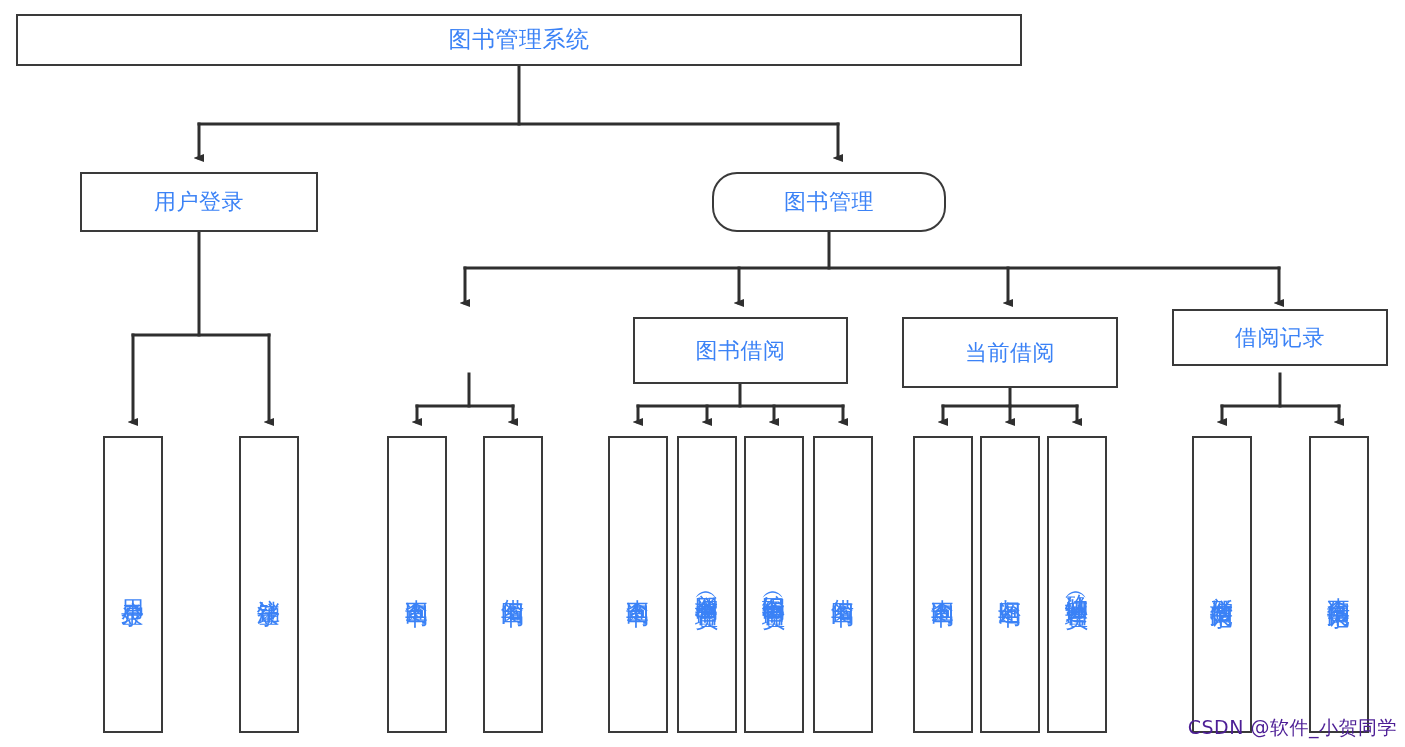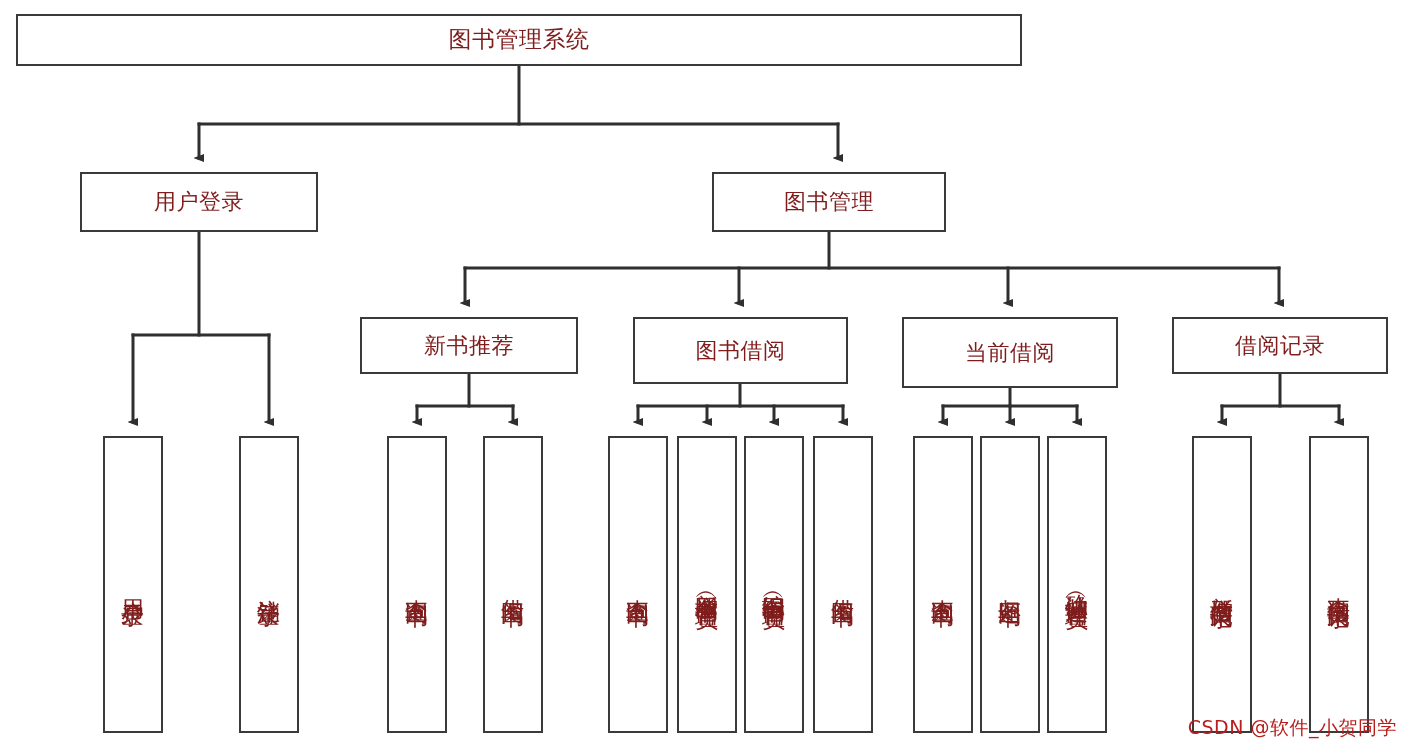--- a/index.html
+++ b/index.html
@@ -25,21 +25,21 @@
     height: 747px;
   }
   .node {
     position: absolute;
     box-sizing: border-box;
     background: #ffffff;
     border: 2.5px solid #3a3a3a;
     display: flex;
     align-items: center;
     justify-content: center;
-    color: #7f1d1d;
+    color: #3b82f6;
     z-index: 2;
   }
   .node-label {
     display: block;
     text-align: center;
     line-height: 1.18;
     white-space: pre-line;
   }
   .node.horizontal .node-label {
     font-size: 22px;
@@ -54,21 +54,21 @@
     font-size: 23px;
     line-height: 1.05;
     letter-spacing: 2px;
     max-height: 100%;
   }
   .watermark {
     position: absolute;
     right: 8px;
     bottom: 6px;
     font-size: 19px;
-    color: #b91c1c;
+    color: #4c1d95;
     letter-spacing: 0.5px;
     z-index: 5;
     white-space: nowrap;
   }
 </style>
 </head>
 <body>
 
 <div id="canvas">
 
@@ -122,34 +122,31 @@
     </g>
   </svg>
 
   <div class="node root horizontal" style="left:16px; top:14px; width:1006px; height:52px;">
     <span class="node-label">图书管理系统</span>
   </div>
 
   <div class="node horizontal" style="left:80px; top:172px; width:238px; height:60px;">
     <span class="node-label">用户登录</span>
   </div>
-  <div class="node horizontal" style="left:712px; top:172px; width:234px; height:60px;">
+  <div class="node horizontal" style="left:712px; top:172px; width:234px; height:60px;border-radius:25px;">
     <span class="node-label">图书管理</span>
   </div>
 
-  <div class="node horizontal" style="left:360px; top:317px; width:218px; height:57px;">
-    <span class="node-label">新书推荐</span>
-  </div>
   <div class="node horizontal" style="left:633px; top:317px; width:215px; height:67px;">
     <span class="node-label">图书借阅</span>
   </div>
   <div class="node horizontal" style="left:902px; top:317px; width:216px; height:71px;">
     <span class="node-label">当前借阅</span>
   </div>
-  <div class="node horizontal" style="left:1172px; top:317px; width:216px; height:57px;">
+  <div class="node horizontal" style="left:1172px; top:309px; width:216px; height:57px;">
     <span class="node-label">借阅记录</span>
   </div>
 
   <div class="node vertical" style="left:103px; top:436px; width:60px; height:297px;">
     <span class="node-label">用户登录</span>
   </div>
   <div class="node vertical" style="left:239px; top:436px; width:60px; height:297px;">
     <span class="node-label">注销登录</span>
   </div>
 

